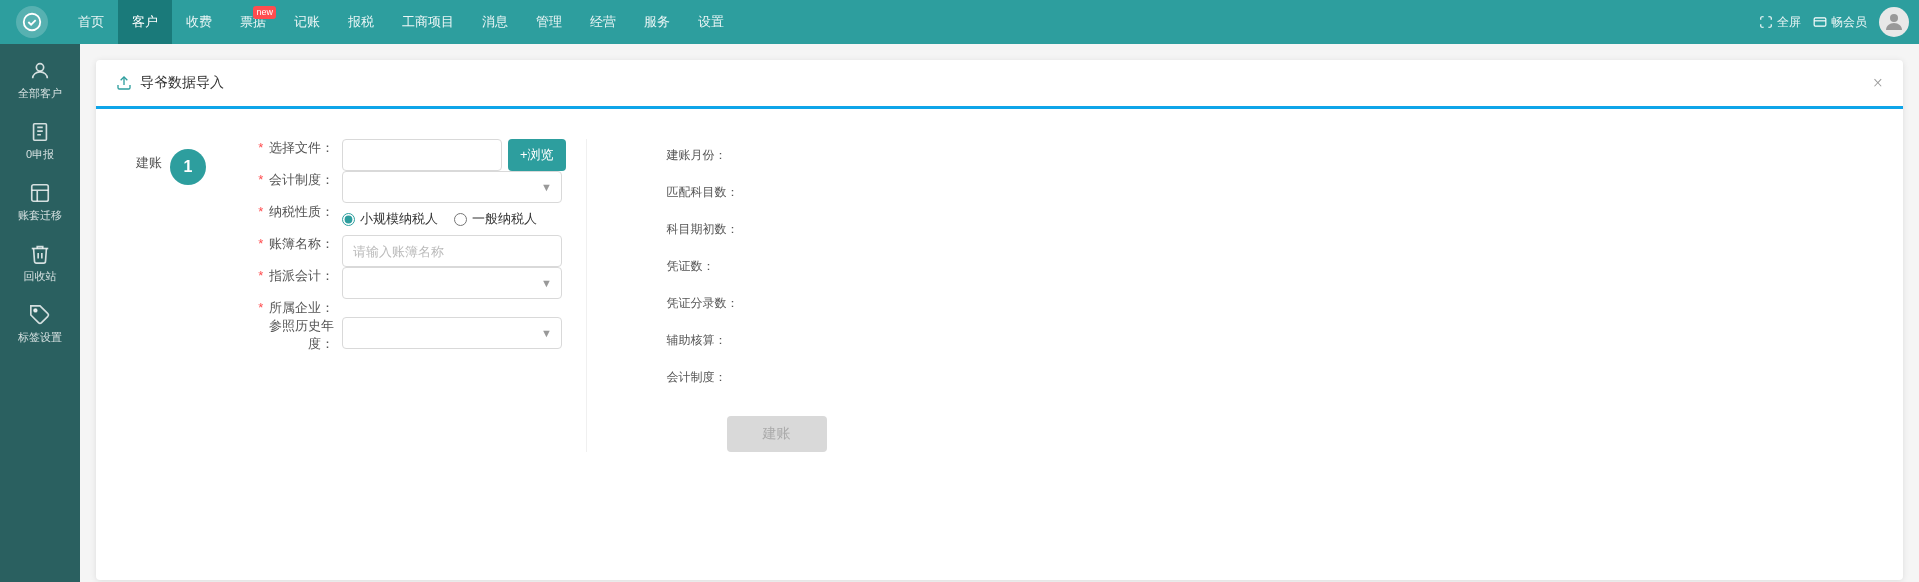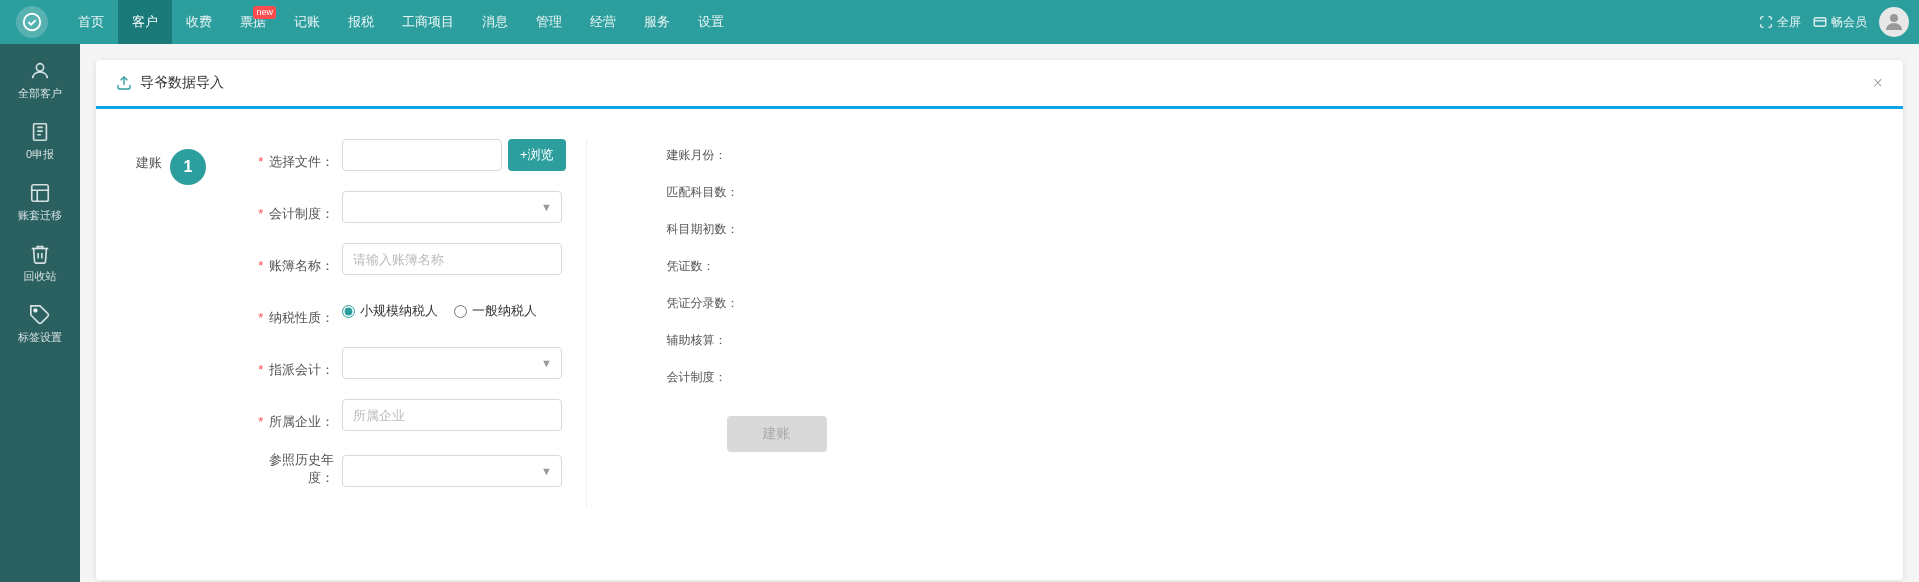--- a/index.html
+++ b/index.html
@@ -193,22 +193,21 @@
       margin-bottom: 8px;
     }
 
     
     .form-section {
       flex: 1;
       max-width: 500px;
     }
     .form-row {
       display: flex;
-      align-items: flex-end;
-      margin-bottom: 20px;
+      align-items: flex-start;
     }
     .form-label {
       width: 90px;
       text-align: right;
       color: #555;
       font-size: 13px;
       flex-shrink: 0;
       padding-right: 8px;
     }
     .required-star {
@@ -504,28 +503,20 @@
               <label class="form-label">
                 <span class="required-star">*</span>
                 <span>会计制度：</span>
               </label>
               <div class="select-wrapper">
                 <select>
                   <option value=""></option>
                 </select>
                 <span class="select-arrow">▼</span>
               </div>
-            </div>
-
-            <div class="form-row">
-              <label class="form-label">
-                <span class="required-star">*</span>
-                <span>账簿名称：</span>
-              </label>
-              <input type="text" class="form-control form-control-wide" placeholder="请输入账簿名称" style="">
             </div>
 
             <div class="form-row">
               <label class="form-label">
                 <span class="required-star">*</span>
                 <span>纳税性质：</span>
               </label>
               <div class="radio-group">
                 <label class="radio-item">
                   <input type="radio" name="tax_type" value="small" checked="" style="">
@@ -534,37 +525,44 @@
                 <label class="radio-item">
                   <input type="radio" name="tax_type" value="general" style="">
                   <span>一般纳税人</span>
                 </label>
               </div>
             </div>
 
             <div class="form-row">
               <label class="form-label">
                 <span class="required-star">*</span>
+                <span>账簿名称：</span>
+              </label>
+              <input type="text" class="form-control form-control-wide" placeholder="请输入账簿名称" style="">
+            </div>
+
+            <div class="form-row">
+              <label class="form-label">
+                <span class="required-star">*</span>
                 <span>指派会计：</span>
               </label>
               <div class="select-wrapper">
                 <select>
                   <option value=""></option>
                 </select>
                 <span class="select-arrow">▼</span>
               </div>
             </div>
 
 
             <div class="form-row">
               <label class="form-label">
                 <span class="required-star">*</span>
                 <span>所属企业：</span>
               </label>
-              <input type="text" class="form-control form-control-wide" placeholder="所属企业" style="">
             </div>
 
             <div class="form-row">
               <label class="form-label">
                 <span>参照历史年度：</span>
               </label>
               <div class="select-wrapper">
                 <select>
                   <option value=""></option>
                 </select>

